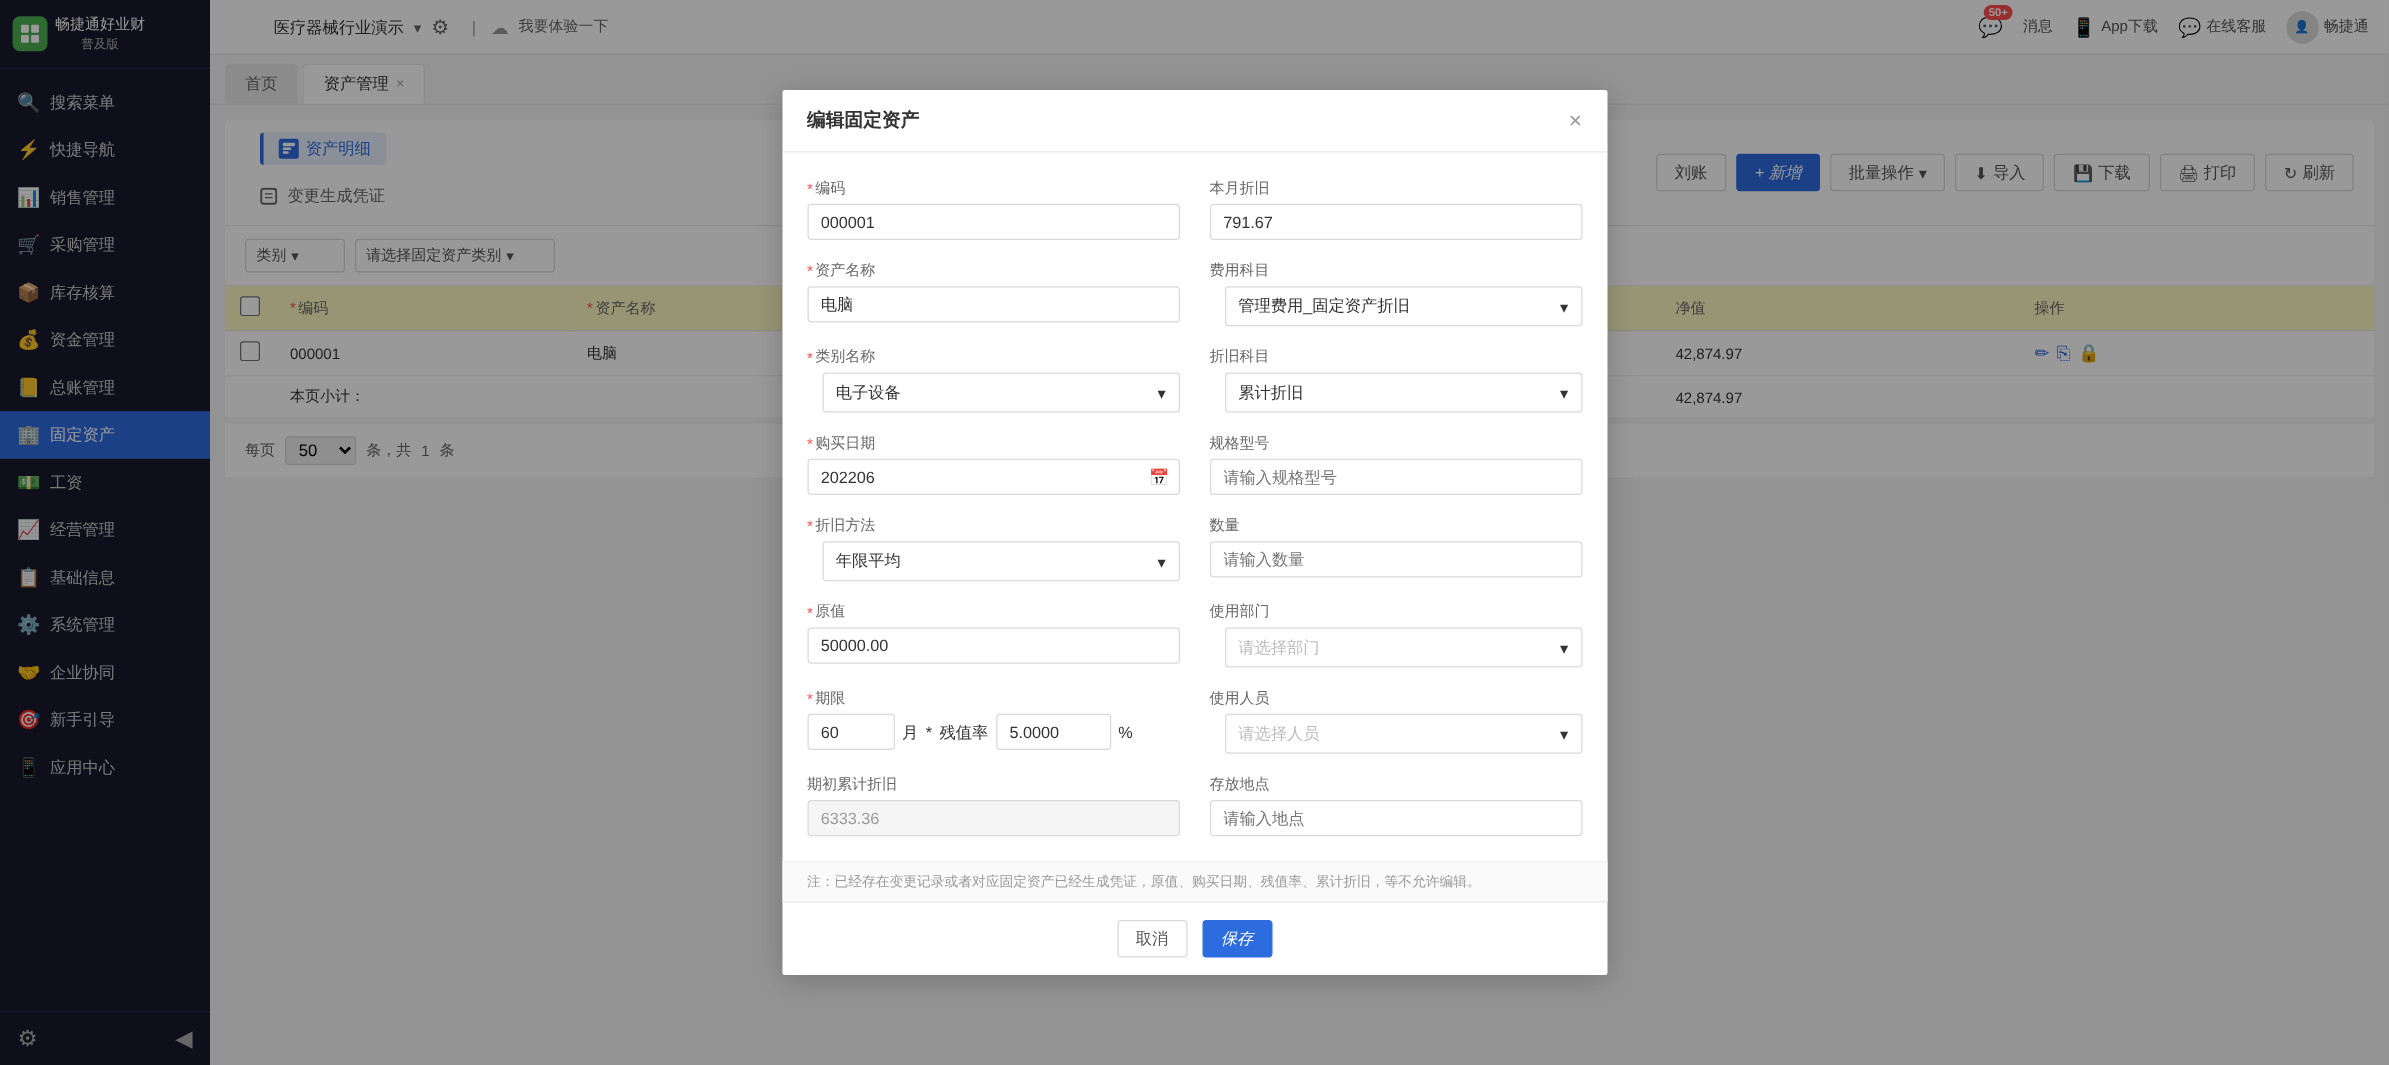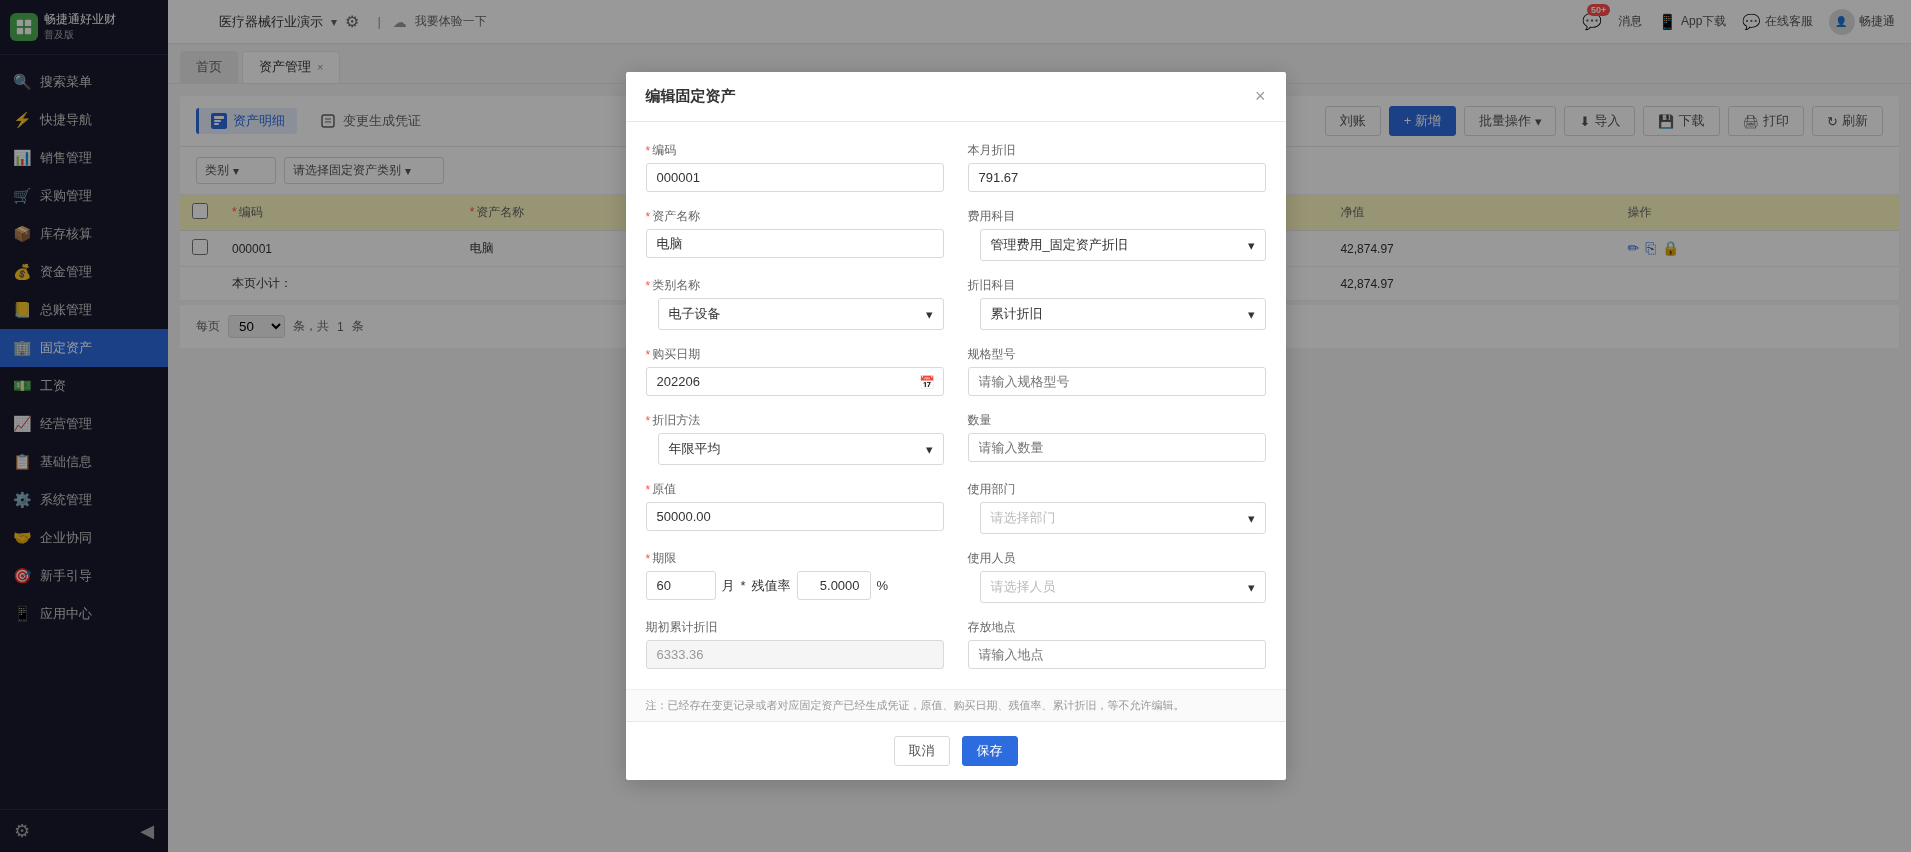--- a/index.html
+++ b/index.html
@@ -8,21 +8,21 @@
     
     .app-container { display: flex; height: 852px; width: 1911px; }
 
     
     .sidebar { width: 168px; background: #1a1a2e; display: flex; flex-direction: column; flex-shrink: 0; }
     .sidebar-header { padding: 12px 10px; border-bottom: 1px solid #2a2a4e; }
     .sidebar-logo { display: flex; align-items: center; gap: 6px; }
     .sidebar-logo-icon { width: 28px; height: 28px; background: #4CAF50; border-radius: 6px; display: flex; align-items: center; justify-content: center; }
     .sidebar-logo-icon svg { width: 18px; height: 18px; fill: white; }
     .sidebar-title { color: #fff; font-size: 12px; line-height: 1.3; }
-    .sidebar-edition { color: #aaa; font-size: 10px; }
+    .sidebar-edition { color: #aaa; font-size: 10px; text-align: center; }
     .sidebar-scroll { flex: 1; overflow-y: auto; padding: 8px 0; }
     .sidebar-item { display: flex; align-items: center; gap: 8px; padding: 10px 14px; cursor: pointer; color: #ccc; transition: background 0.2s; }
     .sidebar-item.active { background: #2d6cdf; color: #fff; }
     .sidebar-item-icon { width: 18px; height: 18px; display: flex; align-items: center; justify-content: center; font-size: 15px; }
     .sidebar-item-label { font-size: 13px; }
     .sidebar-footer { padding: 10px 14px; border-top: 1px solid #2a2a4e; display: flex; justify-content: space-between; }
     .sidebar-footer-btn { color: #aaa; font-size: 18px; cursor: pointer; }
 
     
     .sidebar-scroll::-webkit-scrollbar { width: 4px; }
@@ -49,27 +49,27 @@
     .tabs-bar { height: 40px; background: #f5f5f5; display: flex; align-items: flex-end; padding: 0 12px; border-bottom: 1px solid #e8e8e8; }
     .tab { height: 32px; padding: 0 16px; display: flex; align-items: center; gap: 6px; cursor: pointer; font-size: 13px; color: #666; background: #e8e8e8; border-radius: 4px 4px 0 0; margin-right: 4px; }
     .tab.active { background: #fff; color: #333; border: 1px solid #e8e8e8; border-bottom: 1px solid #fff; }
     .tab-close { font-size: 11px; color: #999; cursor: pointer; }
 
     
     .content { flex: 1; background: #f5f5f5; padding: 12px; overflow: hidden; position: relative; }
 
     
     .page-header { background: #fff; padding: 10px 16px; display: flex; align-items: center; justify-content: space-between; border-radius: 4px 4px 0 0; border-bottom: 1px solid #e8e8e8; }
-    .page-header-left { display: flex; align-items: center; gap: 12px; }
+    .page-header-left { display: flex; align-items: center; gap: 12px; flex-direction: column; }
     .page-tab { padding: 4px 12px; font-size: 13px; cursor: pointer; color: #666; border-radius: 3px; display: flex; align-items: center; gap: 6px; }
     .page-tab.active { color: #2d6cdf; background: #e8f0fd; border-left: 3px solid #2d6cdf; }
     .page-tab-icon { width: 16px; height: 16px; background: #2d6cdf; border-radius: 2px; display: flex; align-items: center; justify-content: center; }
     .page-header-right { display: flex; align-items: center; gap: 8px; }
     .btn { padding: 5px 14px; border-radius: 3px; border: 1px solid #d9d9d9; background: #fff; color: #555; font-size: 13px; cursor: pointer; display: flex; align-items: center; gap: 4px; }
-    .btn-primary { background: #2d6cdf; color: #fff; border-color: #2d6cdf; }
+    .btn-primary { background: #2d6cdf; color: #fff; border-color: #2d6cdf; font-style: italic; }
 
     
     .table-container { background: #fff; border-radius: 0 0 4px 4px; }
     .filter-bar { padding: 10px 16px; display: flex; align-items: center; gap: 8px; border-bottom: 1px solid #f0f0f0; }
     .filter-select { padding: 4px 8px; border: 1px solid #d9d9d9; border-radius: 3px; color: #555; font-size: 12px; background: #fff; cursor: pointer; display: flex; align-items: center; gap: 4px; min-width: 80px; }
     .filter-select-wide { min-width: 160px; }
     table { width: 100%; border-collapse: collapse; }
     th { background: #fef9c3; padding: 8px 12px; font-size: 12px; color: #666; font-weight: 500; text-align: left; border-bottom: 1px solid #e8e8e8; white-space: nowrap; }
     td { padding: 8px 12px; font-size: 12px; color: #333; border-bottom: 1px solid #f0f0f0; white-space: nowrap; }
     .table-checkbox { width: 16px; height: 16px; cursor: pointer; }
@@ -461,21 +461,21 @@
         <div class="form-row">
           <div class="form-label">
             <span class="req">*</span>
             <span>期限</span>
           </div>
           <div style="display:flex; align-items:center; gap:6px;">
             <input class="form-input" type="text" style="width: 70px;" value="60">
             <span>月</span>
             <span class="req">*</span>
             <span>残值率</span>
-            <input class="form-input" type="text" style="width: 74px; text-align: right;" value="5.0000">
+            <input class="form-input" type="text" style="width: 92px;" value="5.0000">
             <span>%</span>
           </div>
         </div>
 
         <div class="form-row">
           <div class="form-label">使用人员</div>
           <div class="form-select">
             <span style="color:#bbb;">请选择人员</span>
             <span>▾</span>
           </div>

